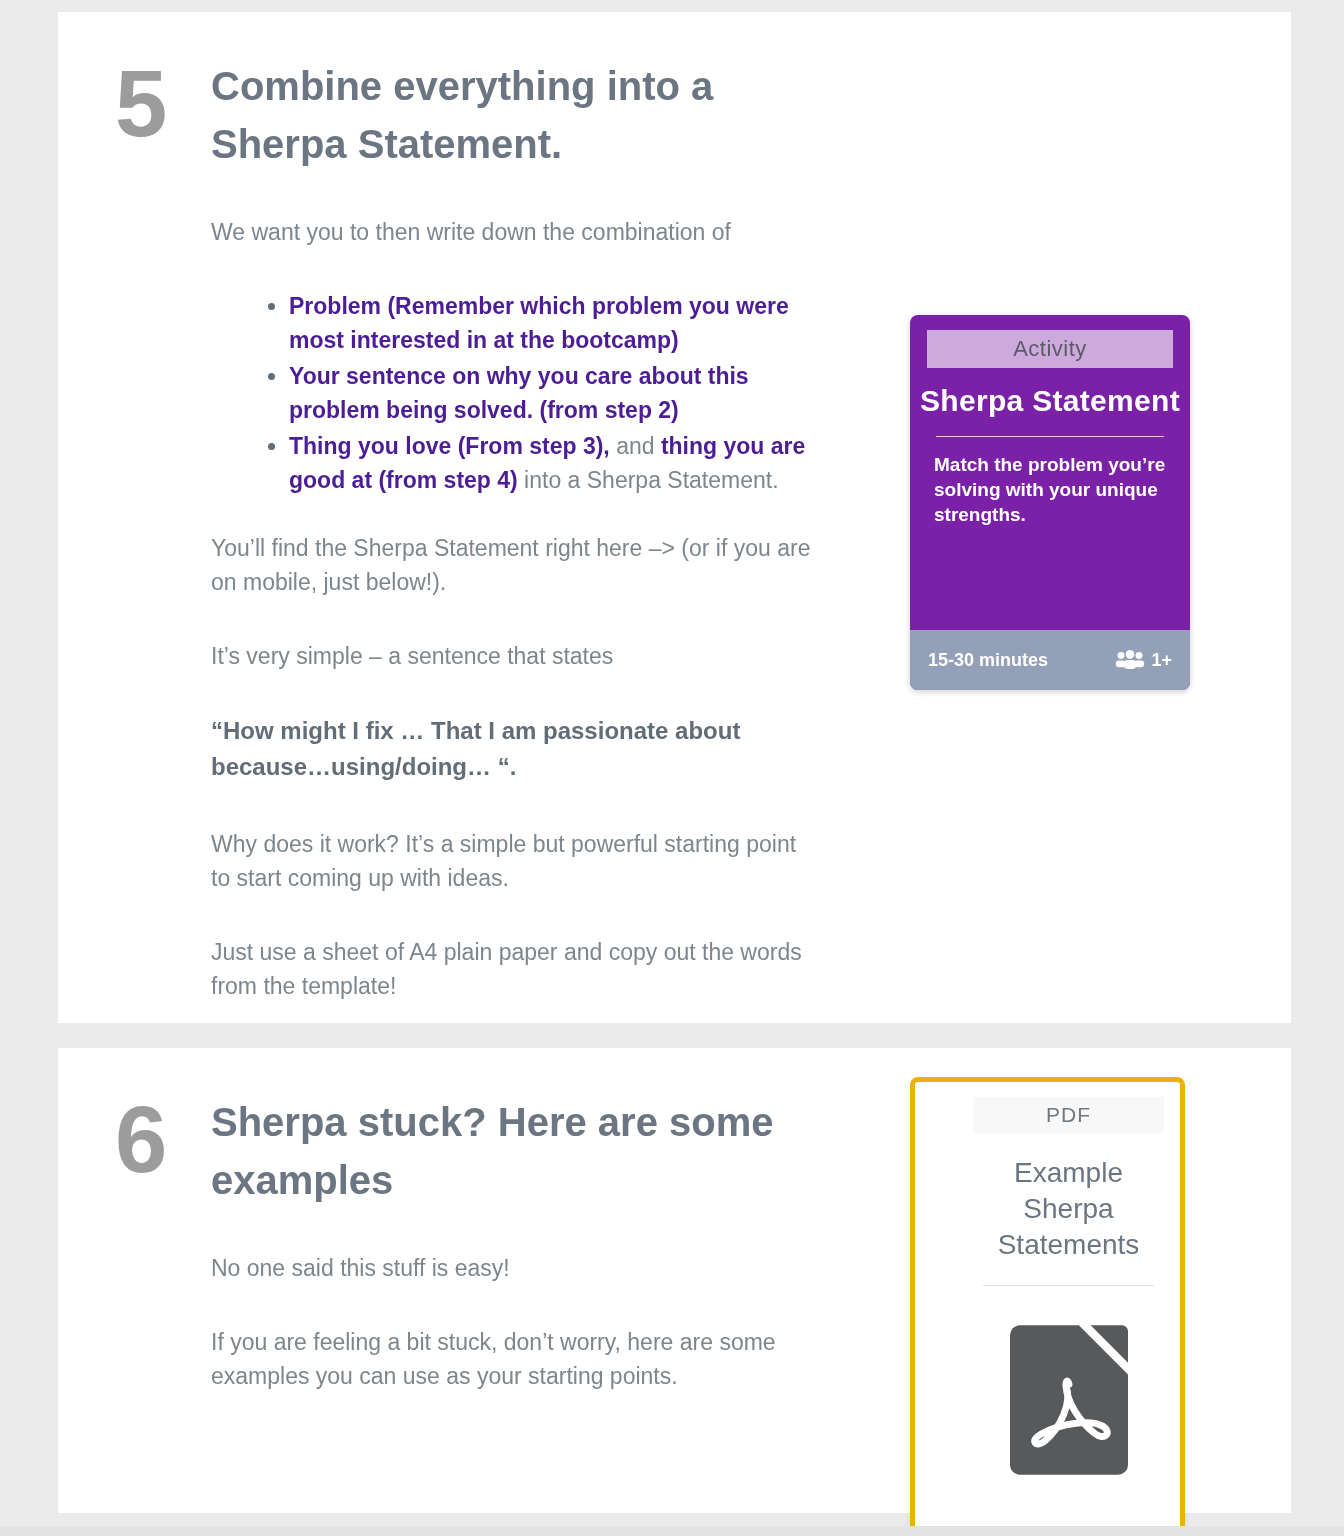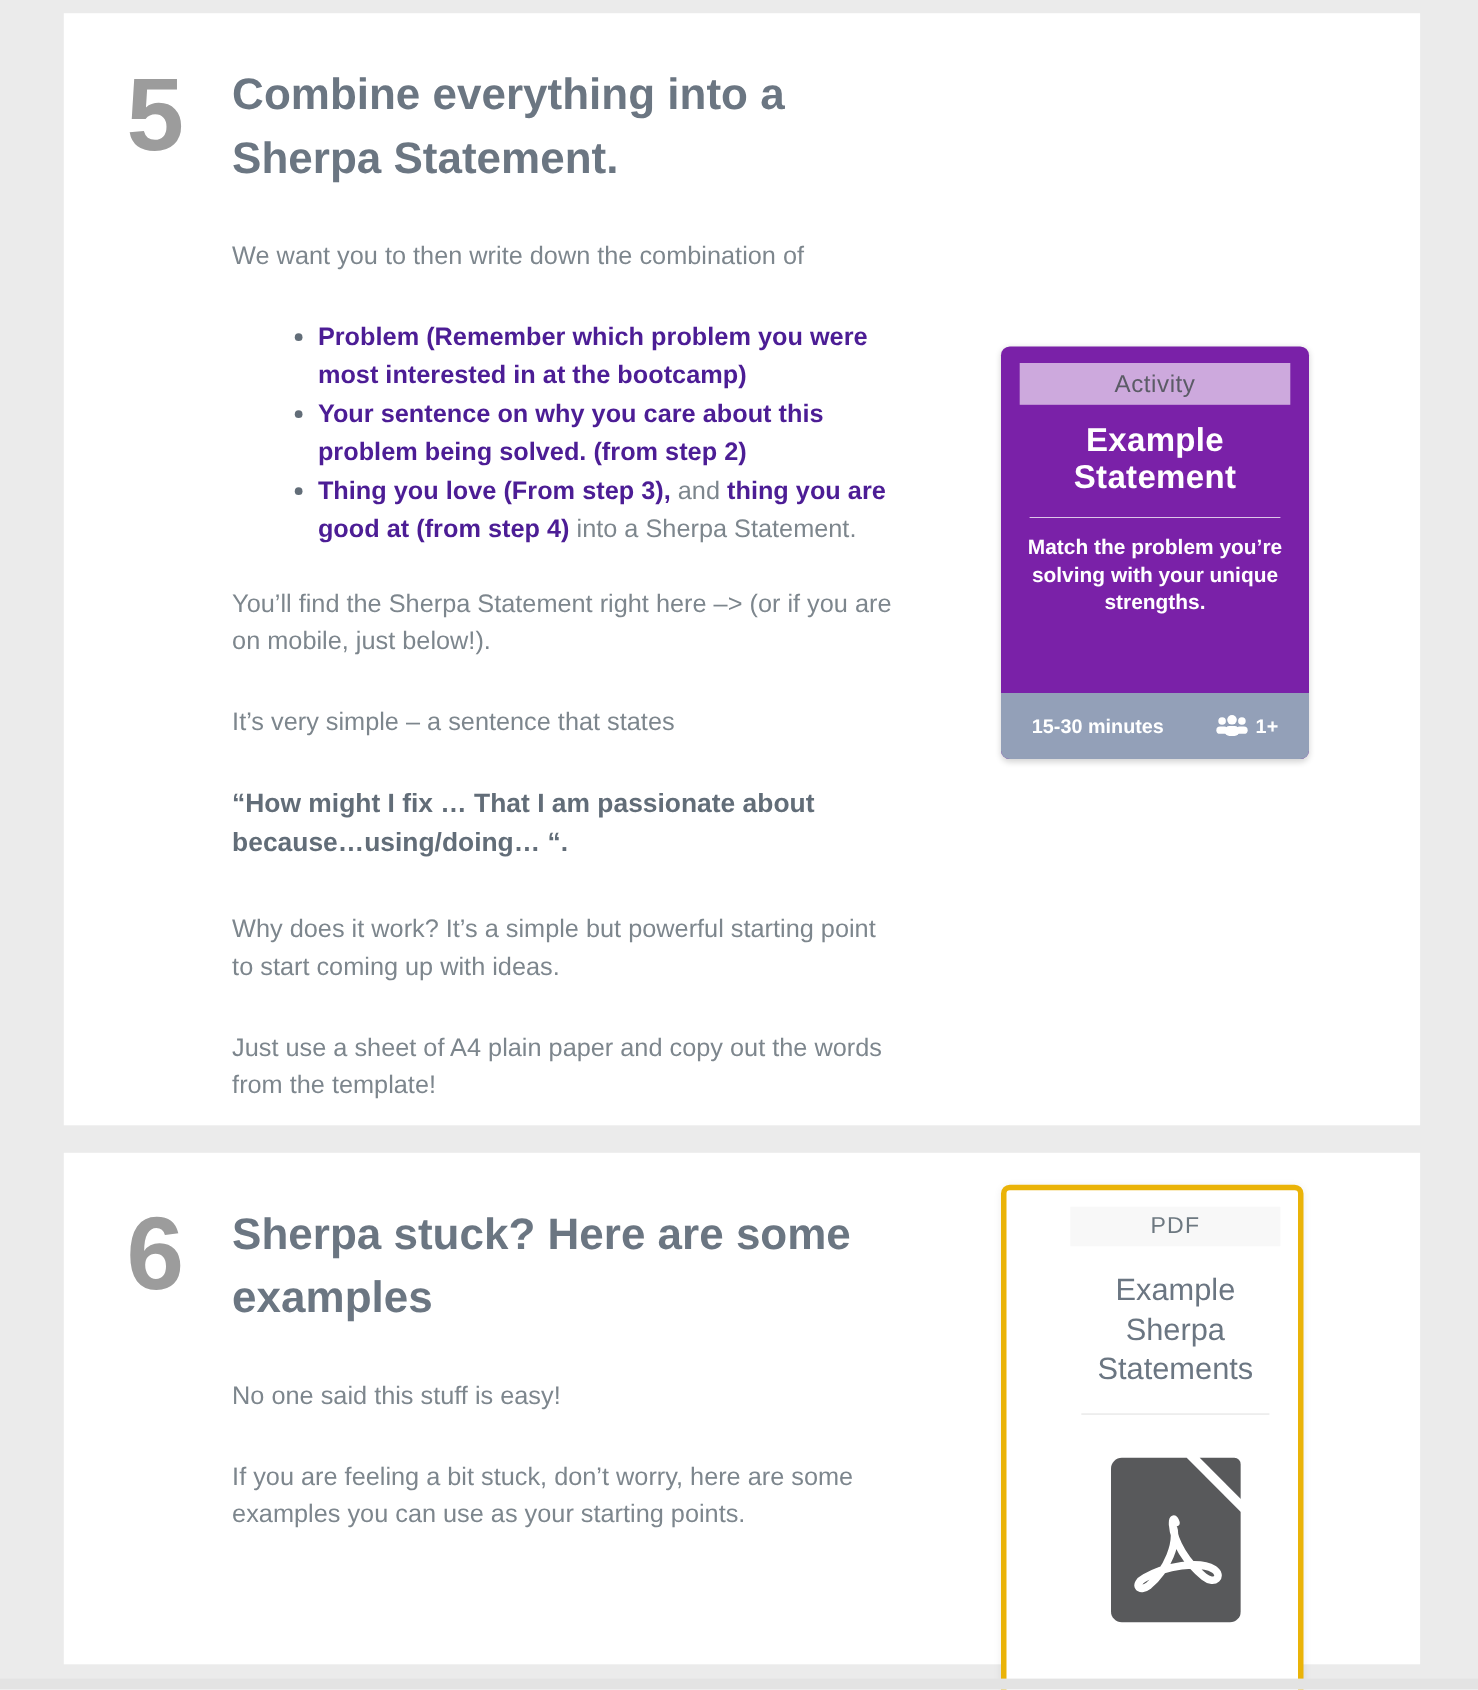--- a/index.html
+++ b/index.html
@@ -60,28 +60,28 @@
     font-size:22px;color:#5b5b66;letter-spacing:0.5px;
   }
   .activity-title{
     margin-top:16px;text-align:center;
     font-size:30px;font-weight:700;color:#ffffff;letter-spacing:0.3px;
   }
   .activity-divider{
     margin:18px 26px 0 26px;border-top:1px solid rgba(255,255,255,0.75);
   }
   .activity-desc{
-    margin-top:15px;padding:0 24px;text-align:center;
+    margin-top:15px;padding:0 24px;
     font-size:19px;line-height:25px;color:#ffffff;font-weight:600;
   }
   .activity-footer{
     margin-top:auto;height:60px;background:#93a0b8;
     border-radius:0 0 8px 8px;
     display:flex;align-items:center;justify-content:space-between;
-    padding:0 28px;box-sizing:border-box;
+    padding:0 18px;box-sizing:border-box;
   }
   .activity-duration{font-size:18px;font-weight:700;color:#ffffff;}
   .activity-people{display:flex;align-items:center;gap:6px;color:#ffffff;font-size:18px;font-weight:700;}
 
   
   .pdf-card{
     position:absolute;top:29px;right:106px;width:275px;height:480px;
     background:#ffffff;border:5px solid #eab308;border-radius:8px;
     box-shadow:0 2px 8px rgba(0,0,0,0.07);
     display:flex;flex-direction:column;box-sizing:border-box;
@@ -122,21 +122,21 @@
         <p class="body-text">You’ll find the Sherpa Statement right here –&gt; (or if you are on mobile, just below!).</p>
         <p class="body-text">It’s very simple – a sentence that states</p>
         <p class="bold-quote">“How might I fix … That I am passionate about because…using/doing… “.</p>
         <p class="body-text">Why does it work? It’s a simple but powerful starting point to start coming up with ideas.</p>
         <p class="body-text">Just use a sheet of A4 plain paper and copy out the words from the template!</p>
       </div>
     </div>
 
     <aside class="activity-card">
       <div class="activity-badge">Activity</div>
-      <div class="activity-title">Example Statement</div>
+      <div class="activity-title">Sherpa Statement</div>
       <div class="activity-divider"></div>
       <div class="activity-desc">Match the problem you’re solving with your unique strengths.</div>
       <div class="activity-footer">
         <span class="activity-duration">15-30 minutes</span>
         <span class="activity-people">
           <svg width="30" height="22" viewBox="0 0 40 28" aria-hidden="true">
             <g fill="#ffffff">
               <circle cx="8" cy="8" r="4.6"></circle>
               <rect x="1" y="14.5" width="14" height="9" rx="4.5"></rect>
               <circle cx="32" cy="8" r="4.6"></circle>

